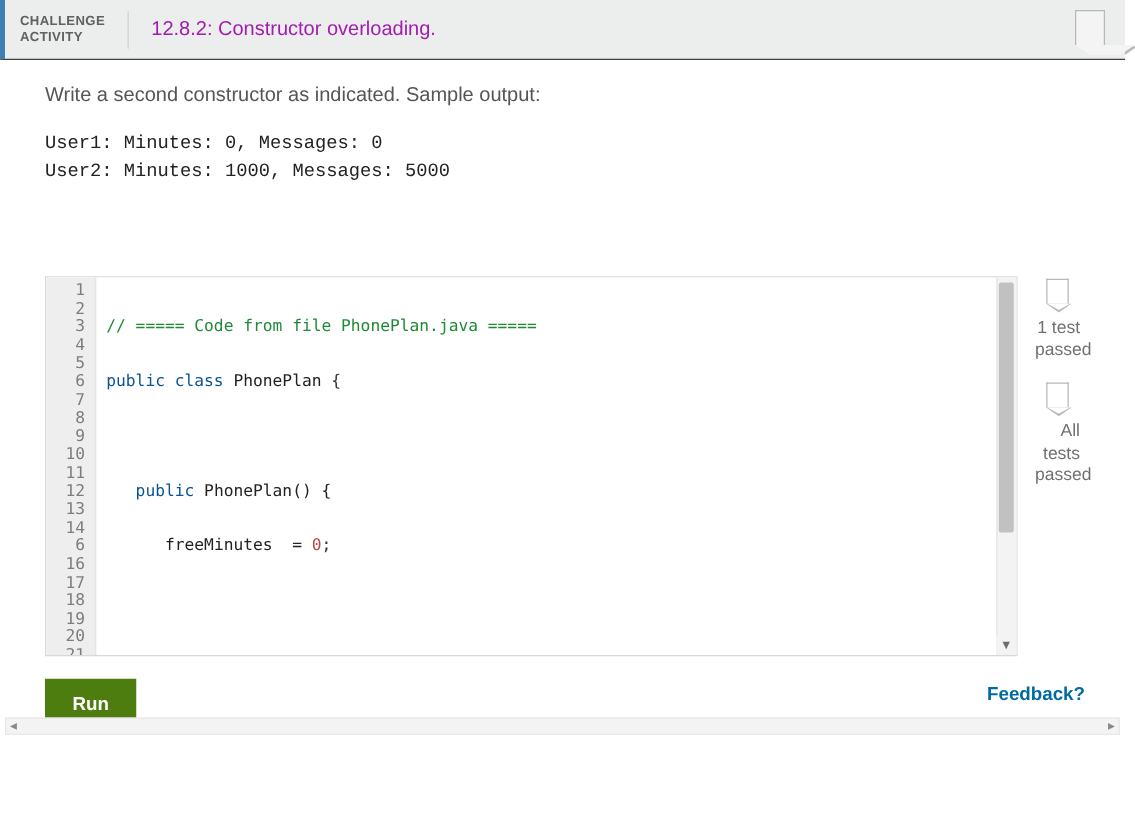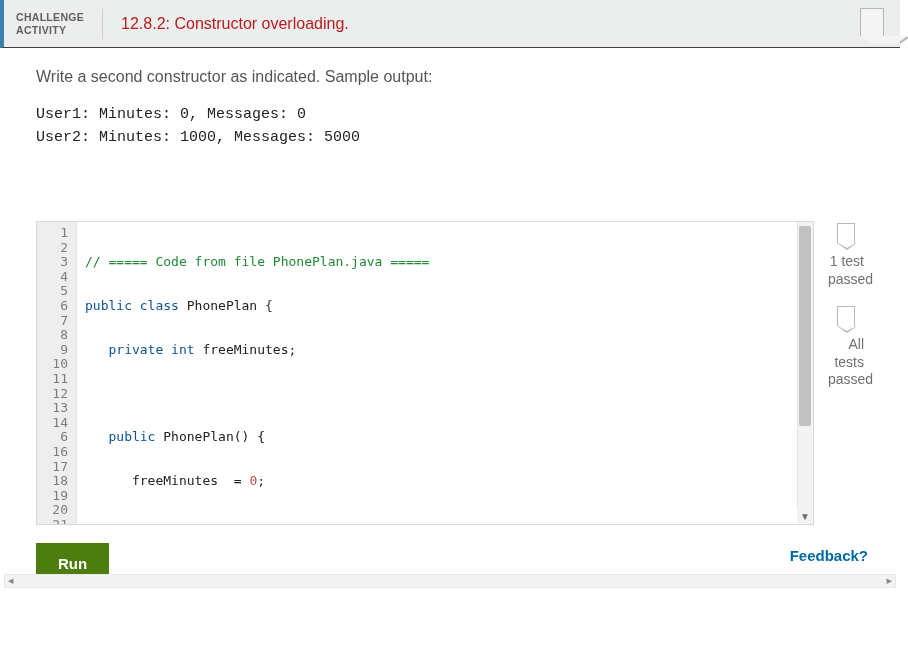--- a/index.html
+++ b/index.html
@@ -2,21 +2,21 @@
 <html><head>
 <meta charset="utf-8">
 <style>
   *{box-sizing:border-box;margin:0;padding:0}
   body{font-family:Arial,Helvetica,sans-serif;font-size:13px;color:#333;background:#fff;width:908px;height:656px;overflow:hidden;position:relative}
   .outer{width:908px;height:656px;overflow-x:auto;overflow-y:hidden}
   .frame{width:900px;padding:0;position:relative}
   .header{background:#eceded;border-left:4px solid #3e7fb1;border-bottom:1px solid #404040;display:flex;align-items:center;height:48px;padding:0 12px;position:relative}
   .header-left{text-align:left;line-height:1.15;font-size:10.5px;font-weight:700;color:#616161;letter-spacing:.3px;padding-right:18px}
   .divider{width:1px;height:30px;background:#cfcfcf;margin-right:18px}
-  .challenge-title{font-size:16px;color:#b91c1c;font-weight:400}
+  .challenge-title{font-size:16px;color:#a21caf;font-weight:400}
   .badge{position:absolute;right:14px;top:8px;width:26px;height:30px}
   .shield{width:24px;height:28px;border:1.5px solid #b8b8b8;border-bottom:none;position:relative;background:#f4f4f4}
   .shield::after{content:"";position:absolute;left:-1.5px;bottom:-8px;width:24px;height:0;border-left:12px solid transparent;border-right:12px solid transparent;border-top:8px solid #f4f4f4;box-sizing:content-box}
   .shield::before{content:"";position:absolute;left:-1.5px;bottom:-9.5px;width:24px;height:0;border-left:13.5px solid transparent;border-right:13.5px solid transparent;border-top:9.5px solid #b8b8b8;box-sizing:content-box;z-index:-1}
   .content{padding:20px 36px 10px}
   .prompt{font-size:16px;color:#555;margin-bottom:18px}
   .sample{font-family:"Courier New",Courier,monospace;font-size:15px;white-space:pre;color:#222;line-height:1.5;margin-bottom:72px}
   .editor-row{display:flex}
   .editor-wrap{position:relative;flex:1;border:1px solid #d8d8d8}
   .editor{display:flex;font-family:Consolas,Menlo,monospace;font-size:13px;height:302px;overflow:hidden;background:#fff}
@@ -87,21 +87,20 @@
             <div>16</div>
             <div>17</div>
             <div>18</div>
             <div>19</div>
             <div>20</div>
             <div>21</div>
           </div>
           <div class="code">
             <div class="cmt">// ===== Code from file PhonePlan.java =====</div>
             <div><span class="kw">public class</span> <span class="ident">PhonePlan</span><span> {</span></div>
-            <div>   <span class="kw">private int</span> <span class="ident">freeMinutes;</span></div>
             <div> </div>
             <div>   <span class="kw">public</span> <span class="ident">PhonePlan() {</span></div>
             <div>      <span class="ident">freeMinutes  = </span><span class="num">0</span><span>;</span></div>
             
             
             
             
             
             
             

